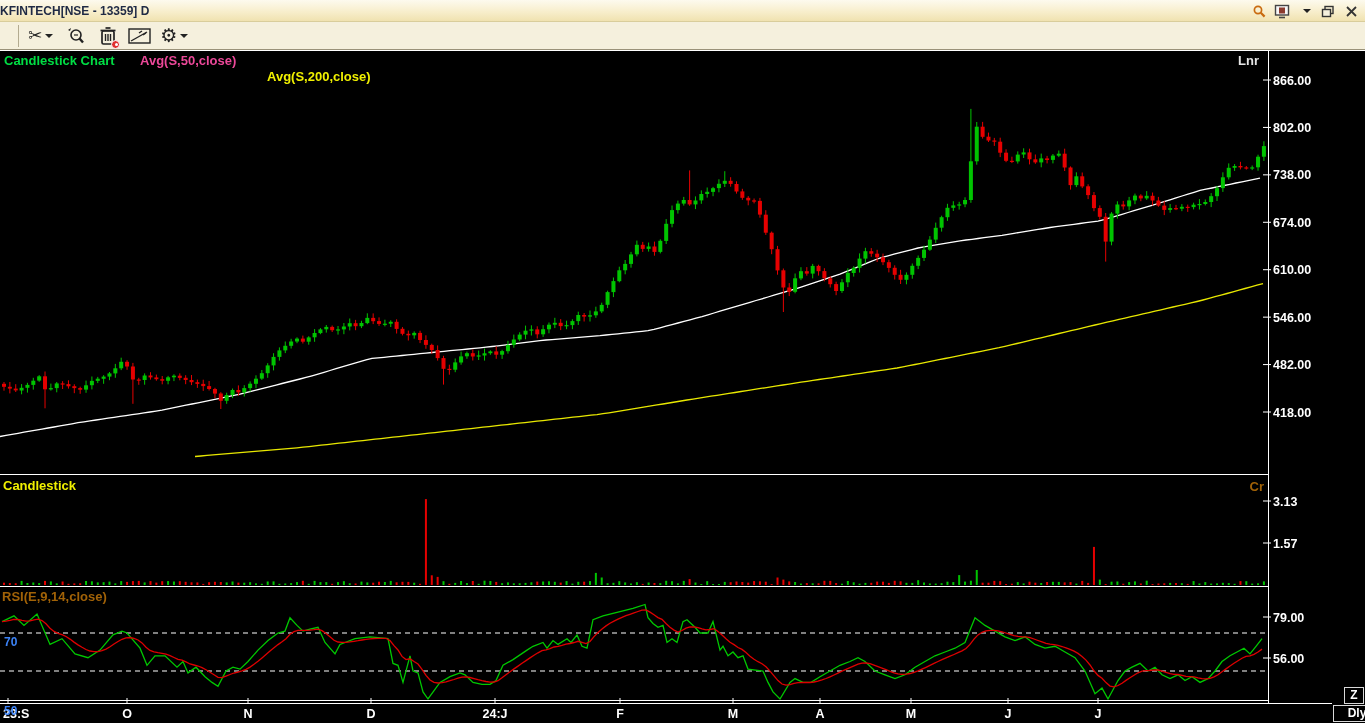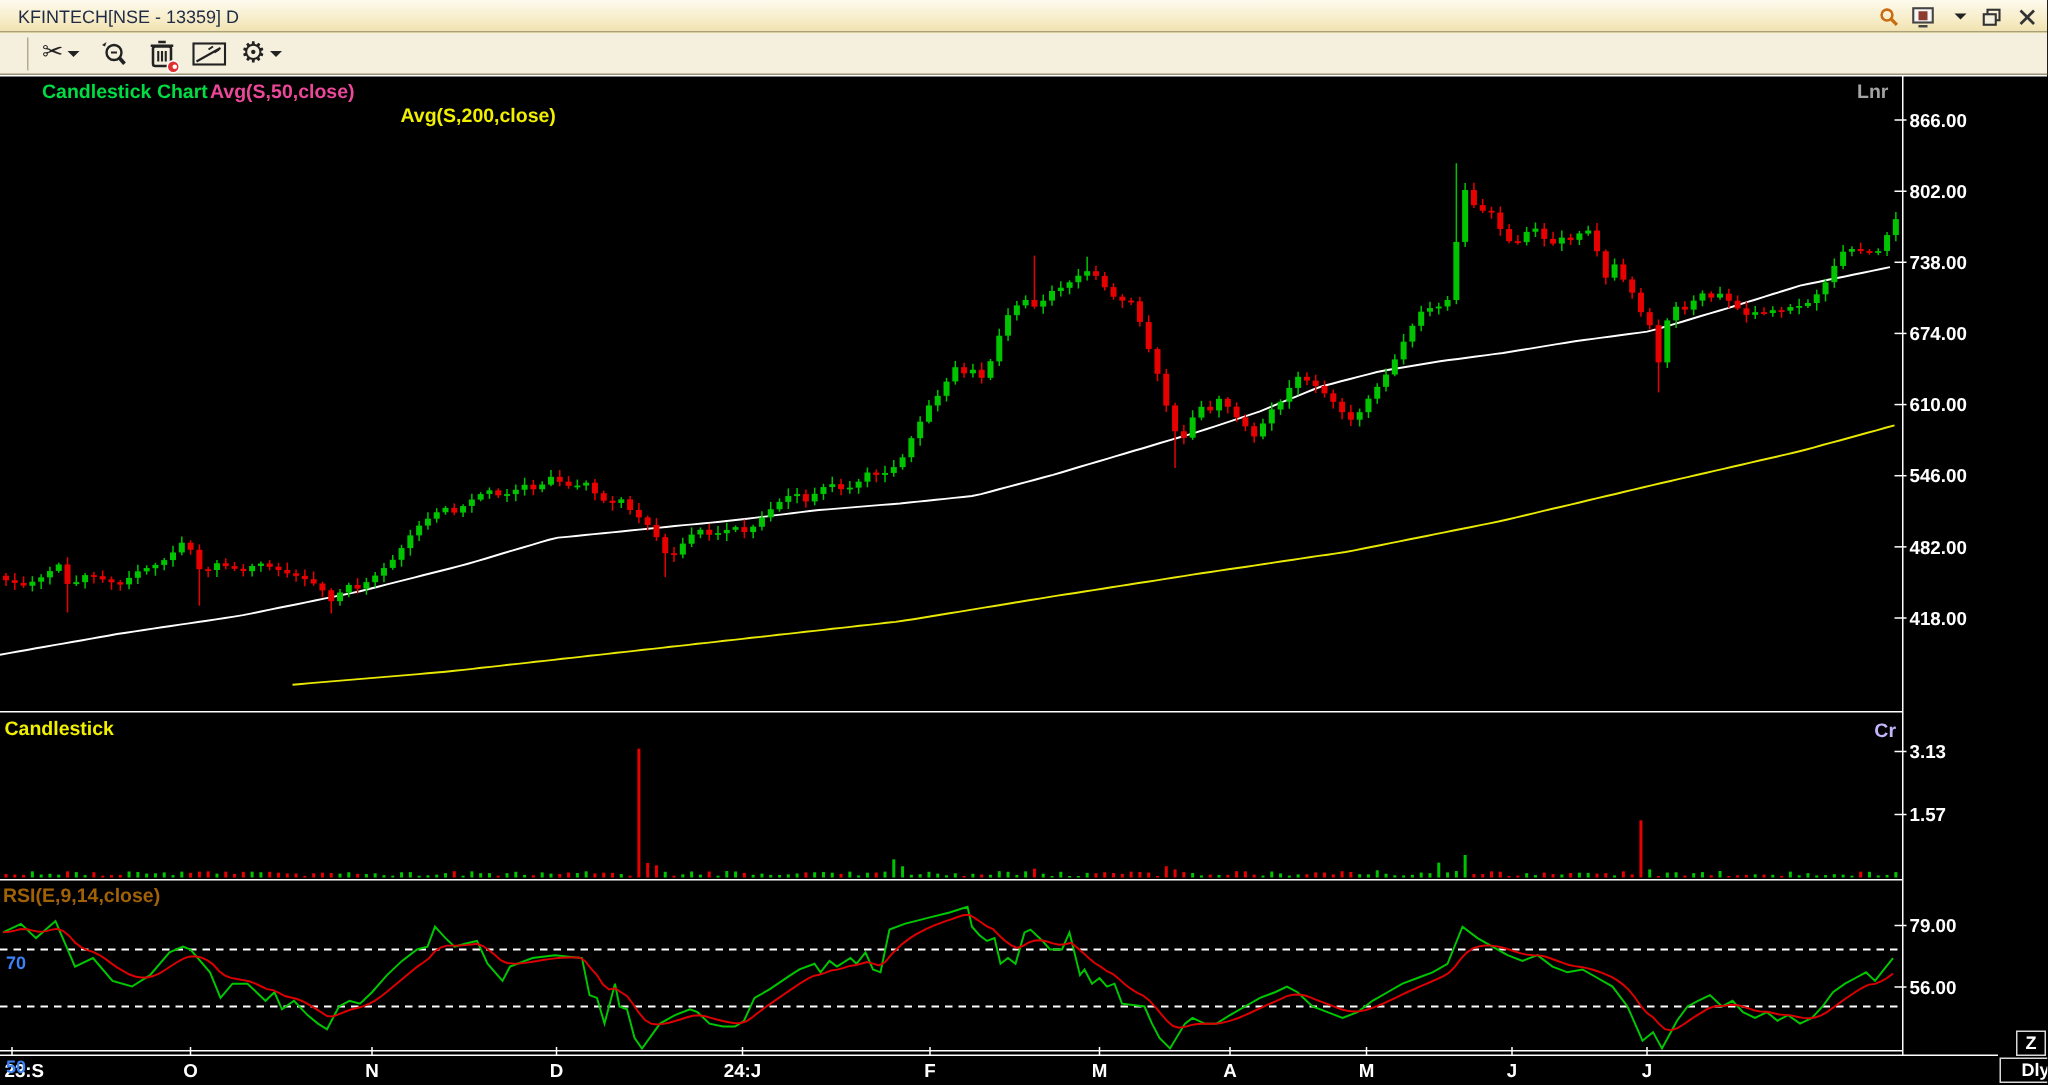--- a/index.html
+++ b/index.html
@@ -3,21 +3,21 @@
 <meta charset="utf-8">
 <style>
   html,body{margin:0;padding:0;background:#000;}
   *{box-sizing:border-box;}
   .window{position:relative;width:1365px;height:723px;overflow:hidden;background:#000;
           font-family:"Liberation Sans",sans-serif;}
   
   .titlebar{position:absolute;left:0;top:0;width:1365px;height:22px;
     background:linear-gradient(#fdfaee,#f7edc9 60%,#f0e2b0);
     border-bottom:1px solid #d9cd9b;display:flex;align-items:center;}
-  .titlebar .title{margin-left:12px;font-size:12px;font-weight:normal;color:#1f2a44;}
+  .titlebar .title{margin-left:0;font-size:12px;font-weight:bold;color:#1f2a44;}
   .tb-icons{position:absolute;right:6px;top:0;height:22px;display:flex;align-items:center;gap:7px;}
   .tb-ic{width:16px;height:16px;display:flex;align-items:center;justify-content:center;cursor:default;}
   
   .toolbar{position:absolute;left:0;top:22px;width:1365px;height:28px;background:#f5f0dd;
     border-bottom:1px solid #9a9279;display:flex;align-items:center;}
   .tool-sep{width:1px;height:22px;background:#b3ab90;margin-left:18px;}
   .tool{height:24px;display:flex;align-items:center;justify-content:center;color:#222;margin-left:9px;position:relative;}
   .tool .glyph{font-size:17px;line-height:1;font-family:"DejaVu Sans",sans-serif;}
   .caret{width:0;height:0;border-left:4px solid transparent;border-right:4px solid transparent;
          border-top:4px solid #222;margin-left:3px;}
@@ -819,27 +819,27 @@
         <text x="820" y="668" fill="#ffffff" font-size="12.5px" text-anchor="middle">A</text>
         <line x1="911" x2="911" y1="648" y2="653.5" stroke="#fff"></line>
         <text x="911" y="668" fill="#ffffff" font-size="12.5px" text-anchor="middle">M</text>
         <line x1="1008" x2="1008" y1="648" y2="653.5" stroke="#fff"></line>
         <text x="1008" y="668" fill="#ffffff" font-size="12.5px" text-anchor="middle">J</text>
         <line x1="1098" x2="1098" y1="648" y2="653.5" stroke="#fff"></line>
         <text x="1098" y="668" fill="#ffffff" font-size="12.5px" text-anchor="middle">J</text>
       </svg>
 
     
-    <span class="ov lg" style="left:4px;top:3px;color:#00dd44;margin-left:24px;">Candlestick Chart</span>
+    <span class="ov lg" style="left:4px;top:3px;color:#00dd44;">Candlestick Chart</span>
     <span class="ov lg" style="left:140px;top:3px;color:#ec4899;">Avg(S,50,close)</span>
     <span class="ov lg" style="left:267px;top:3px;color:#f0f000;margin-top:16px;">Avg(S,200,close)</span>
-    <span class="ov lg" style="left:1238px;top:3px;color:#a3a3a3;">Lnr</span>
+    <span class="ov lg" style="left:1238px;top:3px;color:#e5e5e5;">Lnr</span>
 
     <span class="ov lg" style="left:3px;top:428px;color:#f0f000;">Candlestick</span>
-    <span class="ov lg" style="left:1220px;top:429px;width:44px;text-align:right;color:#c4b5fd;">Cr</span>
+    <span class="ov lg" style="left:1220px;top:429px;width:44px;text-align:right;color:#a16207;">Cr</span>
 
     <span class="ov lg" style="left:2px;top:539px;color:#a16207;">RSI(E,9,14,close)</span>
     <span class="ov ax" style="left:4px;top:585px;">70</span>
     <span class="ov ax" style="left:4px;top:623px;margin-top:31px;">50</span>
 
     <div class="zbox" style="left:1344px;top:637px;width:20px;height:17px;">Z</div>
     <div class="zbox" style="left:1333px;top:655px;width:48px;height:17px;">Dly</div>
   </div>
 </div>
 

